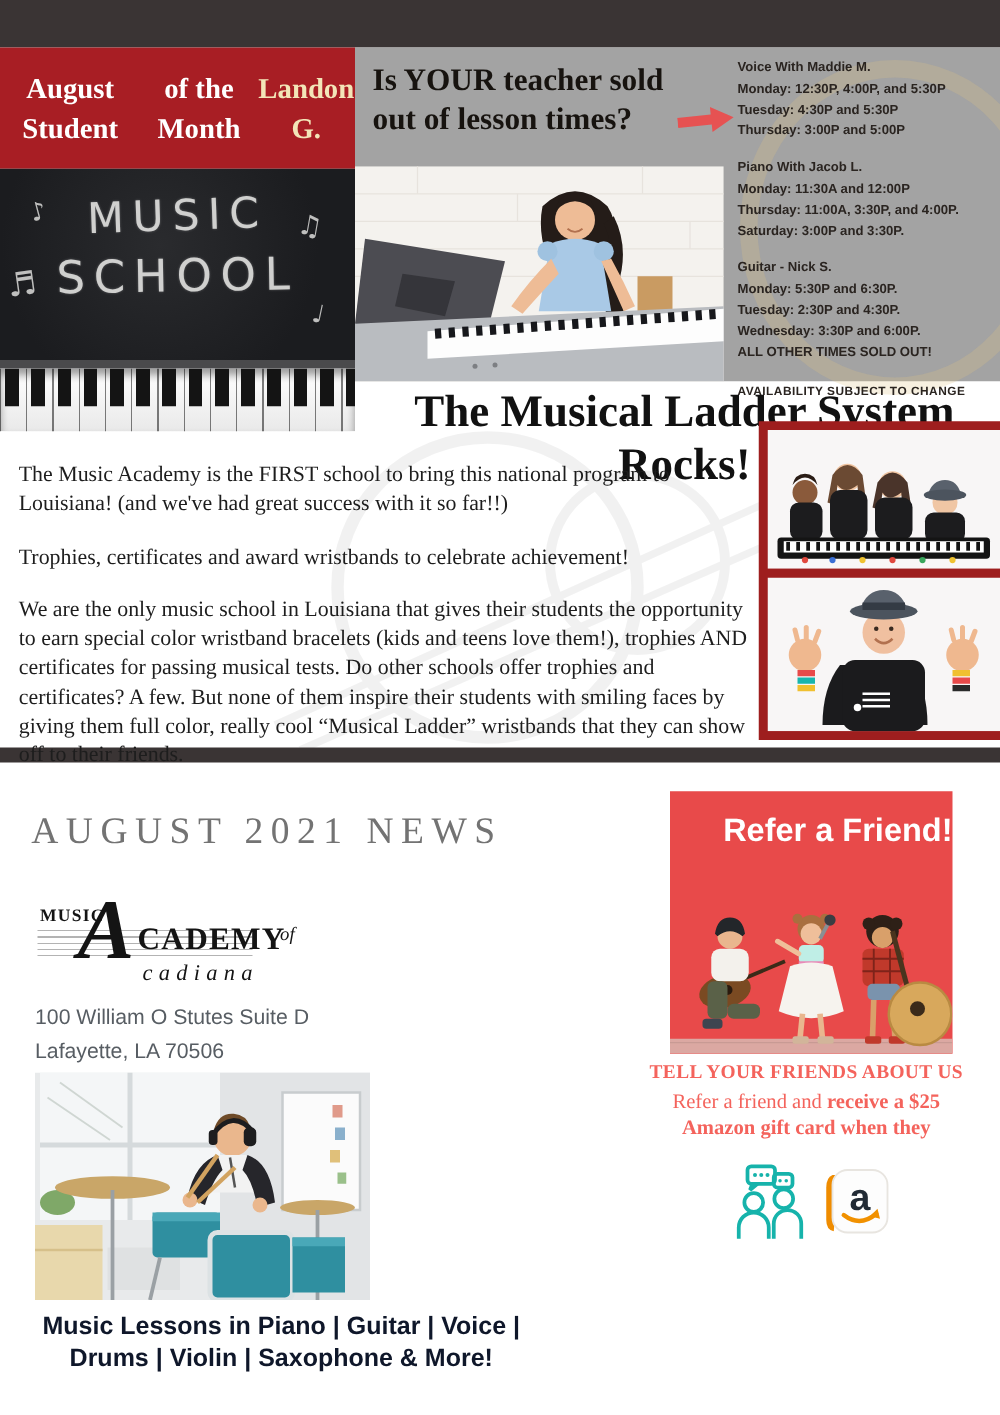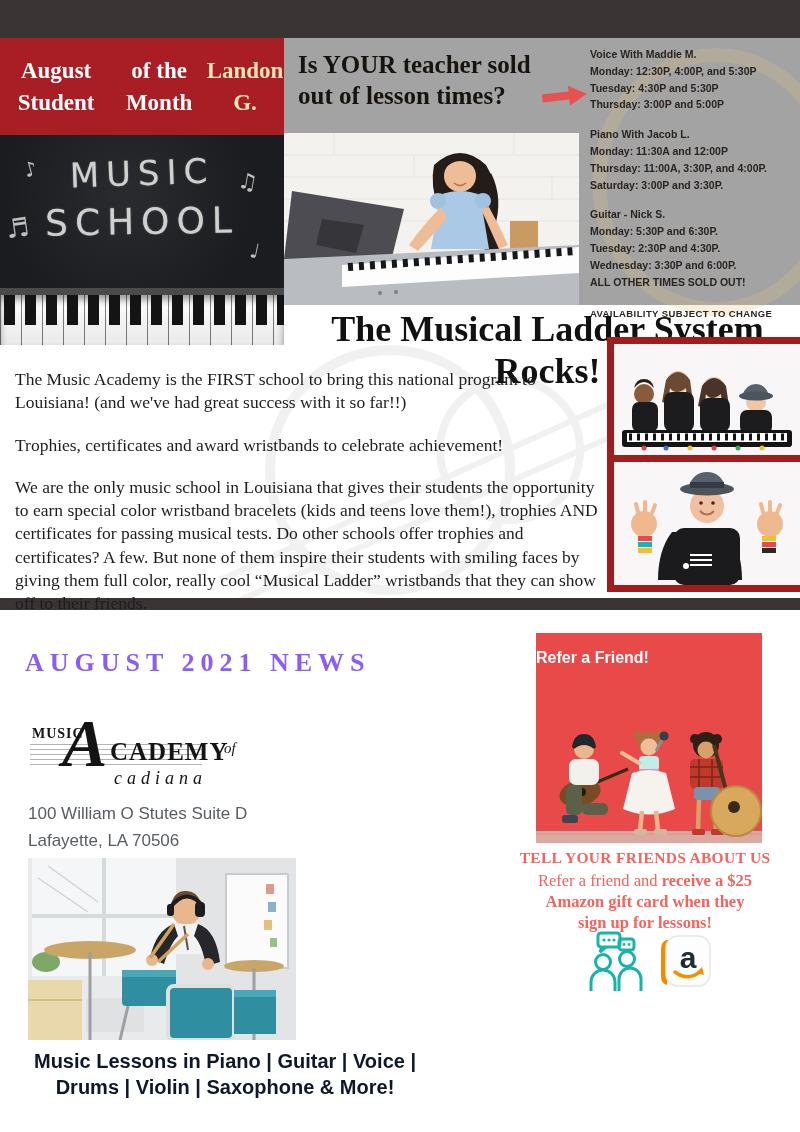--- a/index.html
+++ b/index.html
@@ -55,42 +55,42 @@
       font-size:17.5px;line-height:1.33;color:#1d1d1d;}
   .body-copy p{margin:0 0 19px 0;}
 
   .photo-frame{position:absolute;left:607px;top:337px;width:193px;height:255px;background:#9e1e1e;
       box-sizing:border-box;padding:7px 0 7px 7px;display:flex;flex-direction:column;gap:7px;}
   .photo-frame svg{display:block;}
 
   .divider{position:absolute;left:0;top:598px;width:800px;height:12px;background:#3a3434;}
 
   
-  .news-heading{position:absolute;left:25px;top:648px;font-size:26px;font-weight:bold;
-      letter-spacing:6px;color:#8b5cf6;}
+  .news-heading{position:absolute;left:25px;top:648px;font-size:30px;font-weight:normal;
+      letter-spacing:6px;color:#737373;}
   .logo{position:absolute;left:28px;top:712px;width:220px;height:88px;color:#141414;}
   .logo-staff{position:absolute;left:2px;top:32px;width:172px;height:21px;
       background:repeating-linear-gradient(#9a9a9a 0 1px, transparent 1px 5px);opacity:.75;}
   .logo-music{position:absolute;left:4px;top:14px;font-weight:bold;font-size:14px;letter-spacing:1px;}
   .logo-a{position:absolute;left:34px;top:-8px;font-style:italic;font-weight:bold;font-size:68px;}
   .logo-cademy{position:absolute;left:82px;top:26px;font-weight:bold;font-size:25px;letter-spacing:1px;}
   .logo-of{position:absolute;left:196px;top:28px;font-style:italic;font-size:15px;}
   .logo-cadiana{position:absolute;left:86px;top:56px;font-style:italic;font-size:18px;letter-spacing:5px;}
   .address{position:absolute;left:28px;top:800px;
       font-family:"Liberation Sans","DejaVu Sans",sans-serif;font-size:17px;
       line-height:1.6;color:#575d63;}
   .photo-drummer{position:absolute;left:28px;top:858px;}
   .footer-text{position:absolute;left:8px;top:1048px;width:434px;text-align:center;
       font-family:"Liberation Sans","DejaVu Sans",sans-serif;font-weight:bold;
       font-size:20px;line-height:1.32;color:#0f172a;}
 
   
   .refer-box{position:absolute;left:536px;top:633px;width:226px;height:210px;background:#e84a4a;overflow:hidden;}
-  .refer-banner{margin-top:16px;text-align:left;color:#ffffff;
-      font-family:"Liberation Sans","DejaVu Sans",sans-serif;font-weight:bold;font-size:16px;}
+  .refer-banner{margin-top:16px;text-align:right;color:#ffffff;
+      font-family:"Liberation Sans","DejaVu Sans",sans-serif;font-weight:bold;font-size:26px;}
   .refer-box svg{position:absolute;left:0;bottom:0;}
   .refer-copy{position:absolute;left:495px;top:848px;width:300px;text-align:center;
       color:#f4635c;font-size:16.5px;line-height:1.27;}
   .refer-head{font-weight:bold;font-size:15.5px;letter-spacing:.3px;margin-bottom:3px;}
   .refer-copy .b{font-weight:bold;}
   .icons-row{position:absolute;left:586px;top:930px;display:flex;align-items:center;gap:14px;}
 </style>
 </head>
 <body>
 
@@ -368,21 +368,20 @@
       <line x1="196" y1="120" x2="178" y2="52" stroke="#4a341e" stroke-width="4"></line>
       <circle cx="200" cy="118" r="25" fill="#d8a85c" stroke="#b98a42" stroke-width="2"></circle>
       <circle cx="198" cy="114" r="6" fill="#3a2a1a"></circle>
     </svg>
   </div>
 
   <div class="refer-copy">
     <div class="refer-head">TELL YOUR FRIENDS ABOUT US</div>
     <div><span>Refer a friend and </span><span class="b">receive a $25</span></div>
     <div class="b">Amazon gift card when they</div>
-    <div class="b">sign up for lessons!</div>
   </div>
 
   <div class="icons-row">
     <svg width="58" height="62" viewBox="0 0 58 62">
       <g fill="none" stroke="#16b3ab" stroke-width="3">
         <rect x="12" y="3" width="22" height="14" rx="3"></rect>
         <path d="M16 17 l-2 5 6 -5"></path>
         <rect x="33" y="9" width="15" height="11" rx="3"></rect>
         <circle cx="17" cy="32" r="7.5"></circle>
         <path d="M5 61 v-9 a12 12 0 0 1 24 0 v9"></path>

